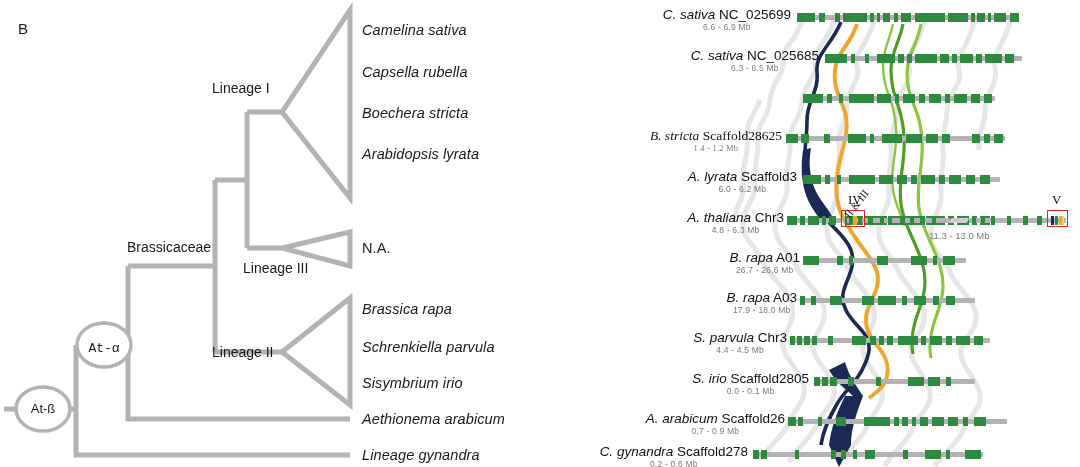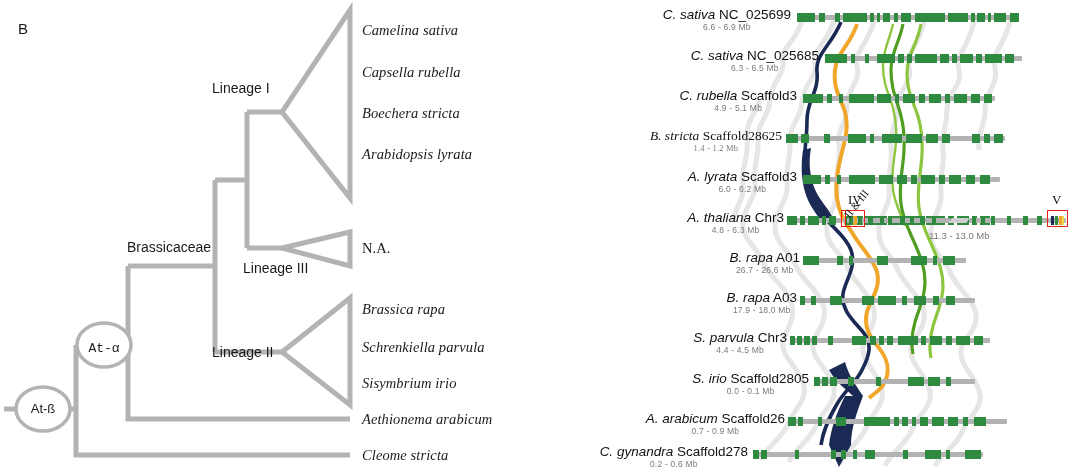--- a/index.html
+++ b/index.html
@@ -7,21 +7,21 @@
   body{width:1080px;height:467px;overflow:hidden;
        font-family:"Liberation Sans","DejaVu Sans",sans-serif;color:#1a1a1a;}
   #figure{position:relative;width:1080px;height:467px;}
 
   
   #panelB{position:absolute;left:0;top:0;width:545px;height:467px;}
   #panelB svg{position:absolute;left:0;top:0;}
   .panel-letter{position:absolute;left:18px;top:20px;font-size:15px;color:#1a1a1a;}
 
   .tip-label{position:absolute;font-size:14.5px;font-style:italic;color:#1a1a1a;
-             white-space:nowrap;letter-spacing:.1px;font-family:Liberation Serif, serif;}
+             white-space:nowrap;letter-spacing:.1px;}
   .tip-label.plain{font-style:normal;}
   .clade-label{position:absolute;font-size:14px;color:#1a1a1a;white-space:nowrap;}
   .wgd-label{position:absolute;font-size:13px;color:#1a1a1a;white-space:nowrap;
              text-align:center;}
 
   
   #panelS{position:absolute;left:545px;top:0;width:535px;height:467px;}
   #panelS svg.ribbons{position:absolute;left:0;top:0;}
 
   .track-row{position:absolute;height:28px;}
@@ -105,21 +105,21 @@
 
     <div class="tip-label" style="left:362px;top:22px;">Camelina sativa</div>
     <div class="tip-label" style="left:362px;top:64px;">Capsella rubella</div>
     <div class="tip-label" style="left:362px;top:105px;">Boechera stricta</div>
     <div class="tip-label" style="left:362px;top:146px;">Arabidopsis lyrata</div>
     <div class="tip-label plain" style="left:362px;top:240px;">N.A.</div>
     <div class="tip-label" style="left:362px;top:301px;">Brassica  rapa</div>
     <div class="tip-label" style="left:362px;top:339px;">Schrenkiella parvula</div>
     <div class="tip-label" style="left:362px;top:375px;">Sisymbrium irio</div>
     <div class="tip-label" style="left:362px;top:411px;">Aethionema arabicum</div>
-    <div class="tip-label" style="left:362px;top:447px;">Cleome stricta</div>
+    <div class="tip-label" style="left:362px;top:447px;">Lineage gynandra</div>
   </div>
 
   <div id="panelS">
 
     <svg class="ribbons" width="535" height="467">
       <g fill="none" stroke="#e6e6e6" stroke-width="5">
         <path d="M258 18 C250 45 235 48 238 60 C240 75 226 82 225 100 C224 118 212 122 213 140 C214 158 208 164 210 181 C212 198 200 205 198 221 C196 240 212 246 218 262 C224 278 240 284 246 302 C252 320 240 330 238 342 C236 356 252 366 258 382 C264 398 250 408 244 422 C238 438 222 446 216 460"></path>
         <path d="M290 18 C282 45 268 48 270 62 C273 78 258 84 257 102 C256 120 244 124 245 142 C246 160 240 166 242 183 C244 200 232 208 230 223 C228 242 244 250 250 264 C256 280 272 288 278 304 C284 322 270 332 268 344 C266 358 282 368 288 384 C294 400 278 410 272 424 C266 440 250 448 244 462"></path>
         <path d="M330 18 C322 48 308 52 312 66 C316 82 302 88 302 106 C302 124 292 128 294 146 C296 164 290 170 292 186 C294 204 284 210 282 226 C280 246 296 252 302 266 C308 282 322 290 328 306 C334 324 320 334 318 346 C316 360 330 370 336 386 C342 402 328 412 322 426 C316 442 300 450 294 464"></path>
         <path d="M380 18 C374 48 360 52 364 68 C368 84 352 90 352 108 C352 126 344 130 346 148 C348 166 342 172 344 188 C346 206 336 212 334 228 C332 248 346 254 352 268 C358 284 372 292 378 308 C384 326 368 336 366 348 C364 362 378 372 384 388 C390 404 374 414 368 428 C362 444 346 452 340 466"></path>
@@ -209,25 +209,20 @@
         <div class="gene" style="left:115px;width:9px;"></div>
         <div class="gene" style="left:127px;width:5px;"></div>
         <div class="gene" style="left:135px;width:13px;"></div>
         <div class="gene" style="left:151px;width:6px;"></div>
         <div class="gene" style="left:160px;width:17px;"></div>
         <div class="gene" style="left:180px;width:9px;"></div>
       </div>
     </div>
 
     <div class="track-row" style="left:0;top:96px;width:535px;">
-      <div class="track-name" style="right:283px;top:-8px;">
-        <span class="sp">C. rubella</span>
-        <span class="ch">Scaffold3</span>
-        <span class="track-coord">4.9 - 5.1 Mb</span>
-      </div>
       <div class="chrom" style="left:258px;top:0;width:192px;">
         <div class="gene" style="left:0px;width:20px;"></div>
         <div class="gene" style="left:24px;width:5px;"></div>
         <div class="gene" style="left:36px;width:4px;"></div>
         <div class="gene" style="left:46px;width:25px;"></div>
         <div class="gene" style="left:74px;width:14px;"></div>
         <div class="gene" style="left:92px;width:4px;"></div>
         <div class="gene" style="left:100px;width:12px;"></div>
         <div class="gene" style="left:116px;width:6px;"></div>
         <div class="gene" style="left:126px;width:12px;"></div>

